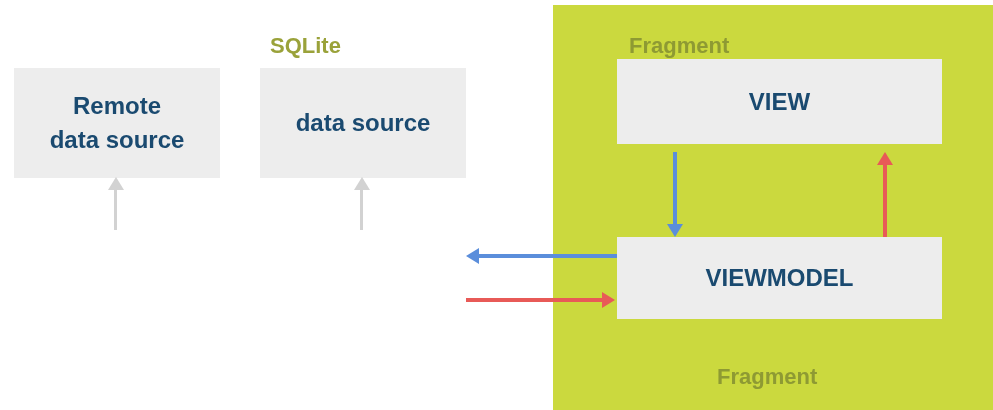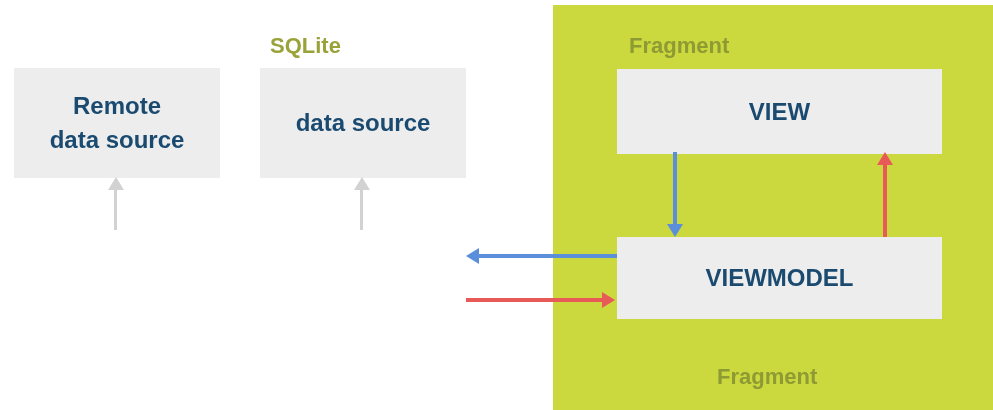--- a/index.html
+++ b/index.html
@@ -38,21 +38,21 @@
     text-align: center;
     color: var(--text-navy);
     font-weight: bold;
     font-size: 24px;
     line-height: 34px;
     white-space: nowrap;
   }
   .box-remote     { left: 6px;   top: 68px;  width: 206px; height: 110px; background: var(--box-light); }
   .box-local      { left: 252px; top: 68px;  width: 206px; height: 110px; background: var(--box-light); }
   .box-repository { left: 6px;   top: 230px; width: 452px; height: 107px; background: var(--box-repository); }
-  .box-view       { left: 609px; top: 69px;  width: 325px; height: 85px;  background: var(--box-light); }
+  .box-view       { left: 609px; top: 59px;  width: 325px; height: 85px;  background: var(--box-light); }
   .box-viewmodel  { left: 609px; top: 237px; width: 325px; height: 82px;  background: var(--box-light); }
   .float-label {
     position: absolute;
     font-weight: bold;
     font-size: 22px;
     line-height: 28px;
     white-space: nowrap;
   }
   .label-sqlite   { left: 262px; top: 32px;  color: var(--label-olive); }
   .label-fragment { left: 621px; top: 32px;  color: var(--label-olive-on-green); }

